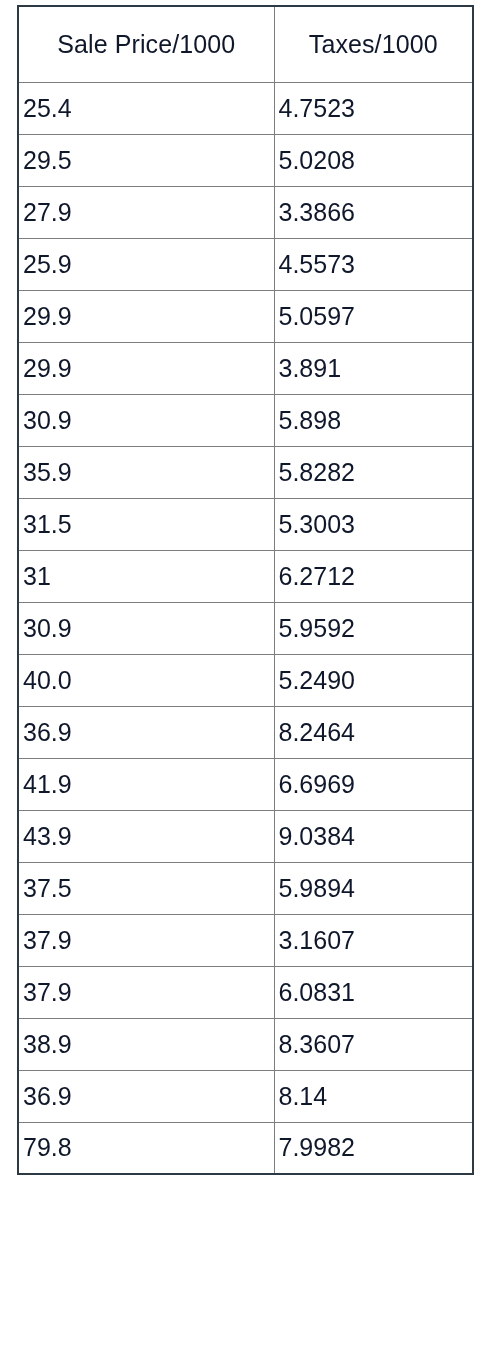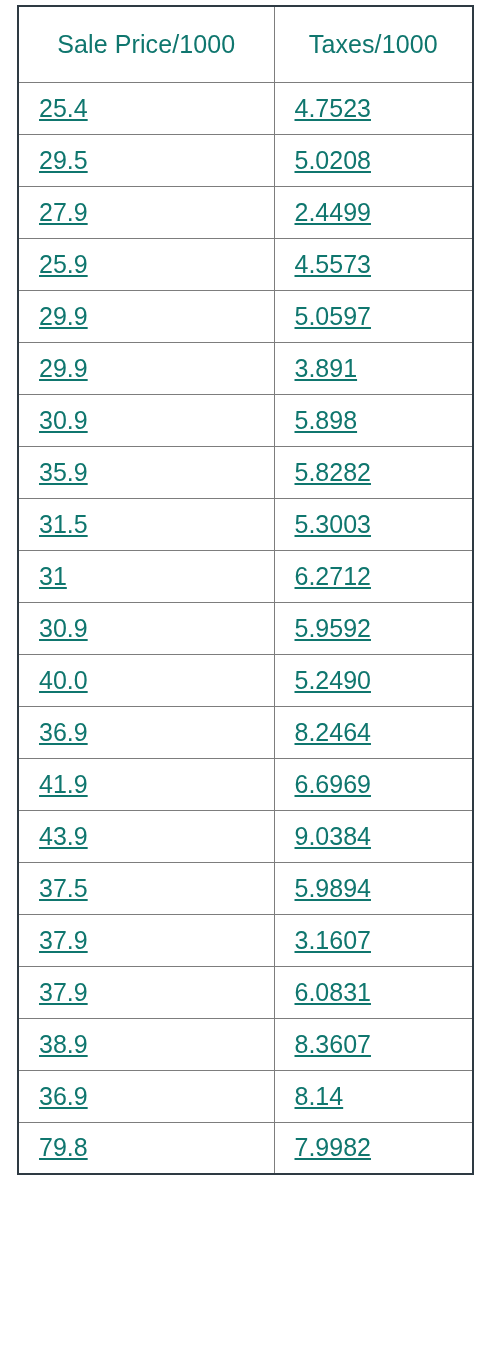--- a/index.html
+++ b/index.html
@@ -38,34 +38,33 @@
   table.data-table col.col-b { width: 199px; }
 
   table.data-table th,
   table.data-table td {
     border: 1px solid #7d7d7d;
     padding: 0;
     height: 52px;
     font-size: 25px;
     font-weight: 400;
     line-height: 1.15;
-    color: #0f766e;
+    color: #0f172a;
     vertical-align: middle;
     box-sizing: border-box;
   }
   table.data-table th {
     height: 76px;
     text-align: center;
     font-weight: 400;
     letter-spacing: 0.1px;
   }
   table.data-table td {
     text-align: left;
-    padding-left: 20px;
-    text-decoration: underline;
+    padding-left: 4px;
   }
   
   table.data-table {
     border: 2px solid #2e3a43;
   }
   table.data-table tr:first-child th {
     border-top: none;
   }
   table.data-table th:first-child,
   table.data-table td:first-child {
@@ -99,21 +98,21 @@
           <tr>
             <td>25.4</td>
             <td>4.7523</td>
           </tr>
           <tr>
             <td>29.5</td>
             <td>5.0208</td>
           </tr>
           <tr>
             <td>27.9</td>
-            <td>2.4499</td>
+            <td>3.3866</td>
           </tr>
           <tr>
             <td>25.9</td>
             <td>4.5573</td>
           </tr>
           <tr>
             <td>29.9</td>
             <td>5.0597</td>
           </tr>
           <tr>

